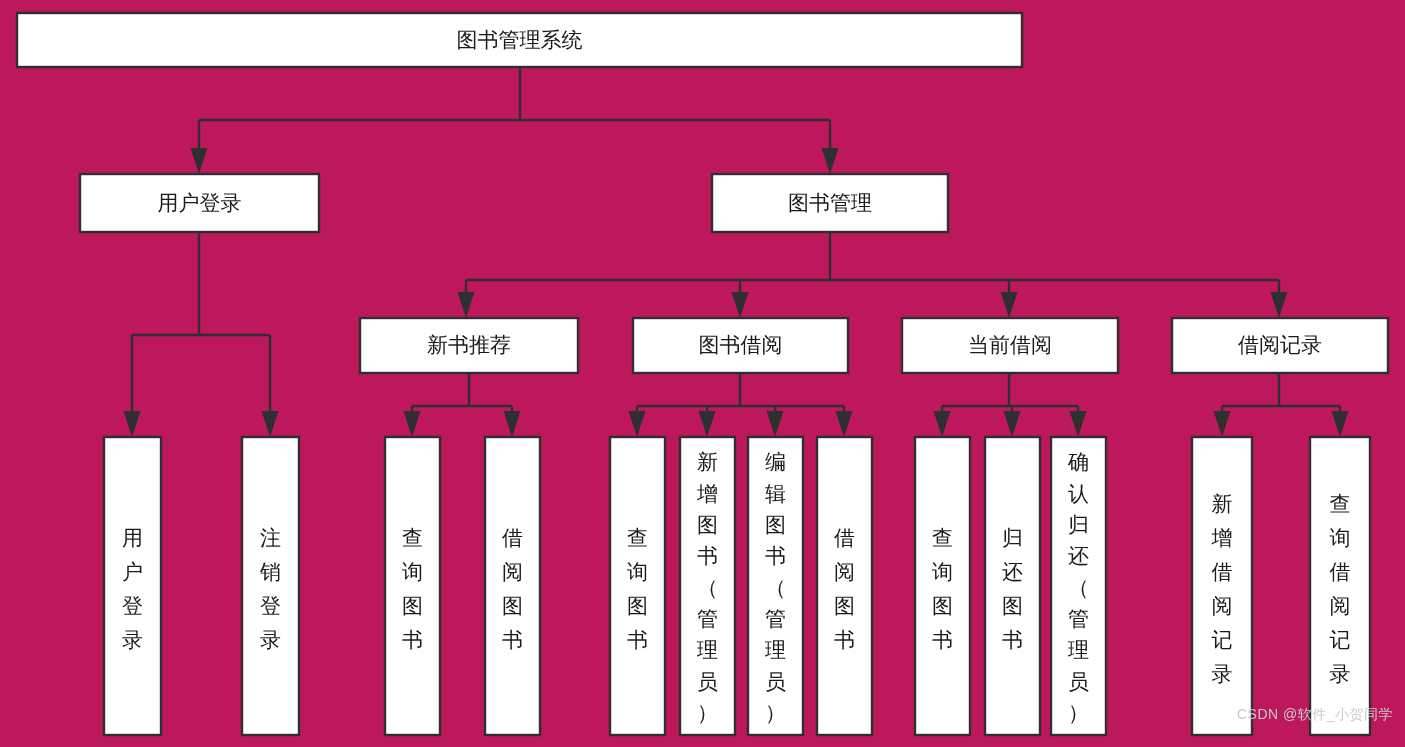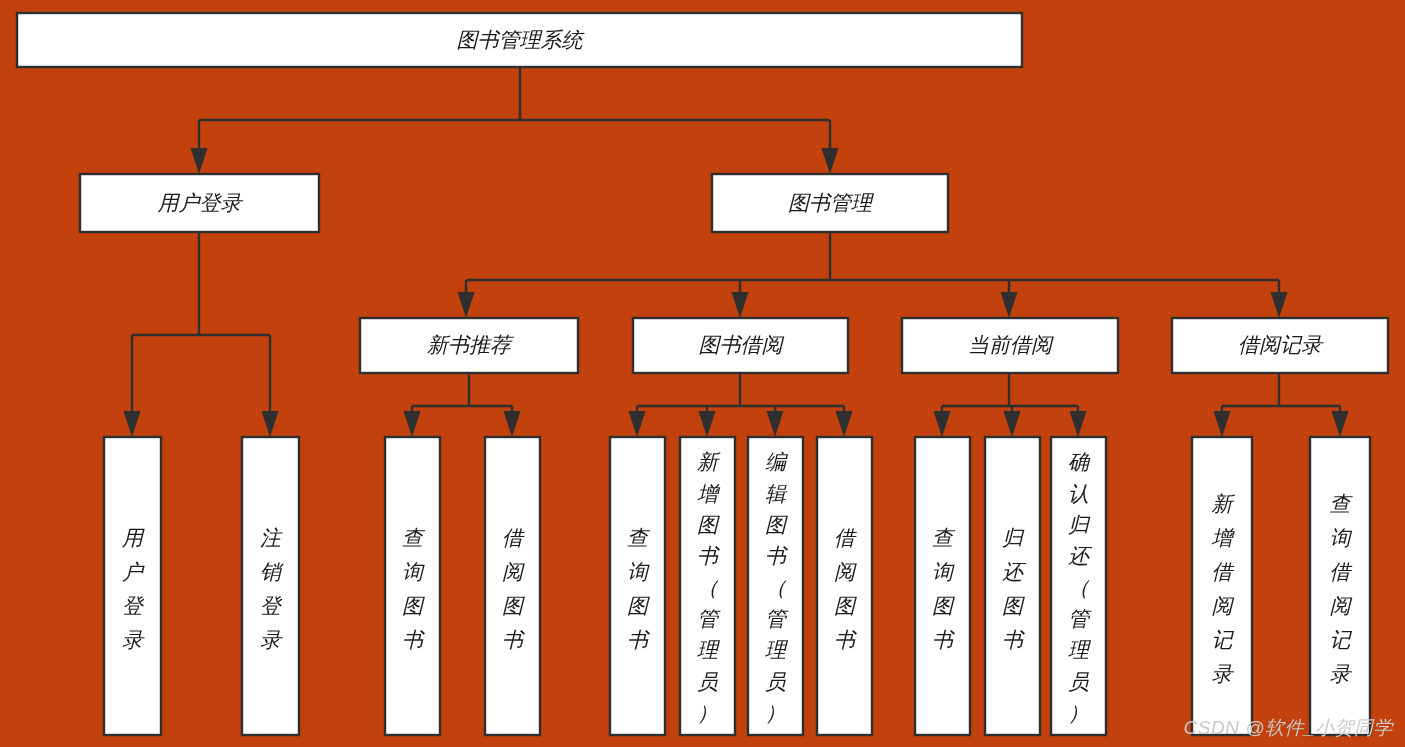--- a/index.html
+++ b/index.html
@@ -11,22 +11,21 @@
   body {
     width: 1405px;
     height: 747px;
     font-family: "Liberation Sans", "DejaVu Sans", sans-serif;
     overflow: hidden;
   }
   #diagram-root {
     position: relative;
     width: 1405px;
     height: 747px;
-    background: #c2410c;
-    font-style: italic;
+    background: #be185d;
   }
   svg#tree-canvas {
     position: absolute;
     left: 0;
     top: 0;
     width: 1405px;
     height: 747px;
     display: block;
   }
   .node-box {
@@ -53,23 +52,23 @@
   }
   .node-label-v {
     font-family: "Liberation Sans", "DejaVu Sans", sans-serif;
     font-size: 21px;
     fill: #1a1a1a;
     text-anchor: middle;
   }
   .watermark-text {
     position: absolute;
     right: 12px;
-    bottom: 6px;
-    font-family: "Liberation Sans", "DejaVu Sans", sans-serif;
-    font-size: 19px;
+    bottom: 23px;
+    font-family: "Liberation Sans", "DejaVu Sans", sans-serif;
+    font-size: 14px;
     color: #c9c9c9;
     letter-spacing: 0.5px;
     white-space: nowrap;
     user-select: none;
   }
 </style>
 </head>
 <body>
 
 <div id="diagram-root">

